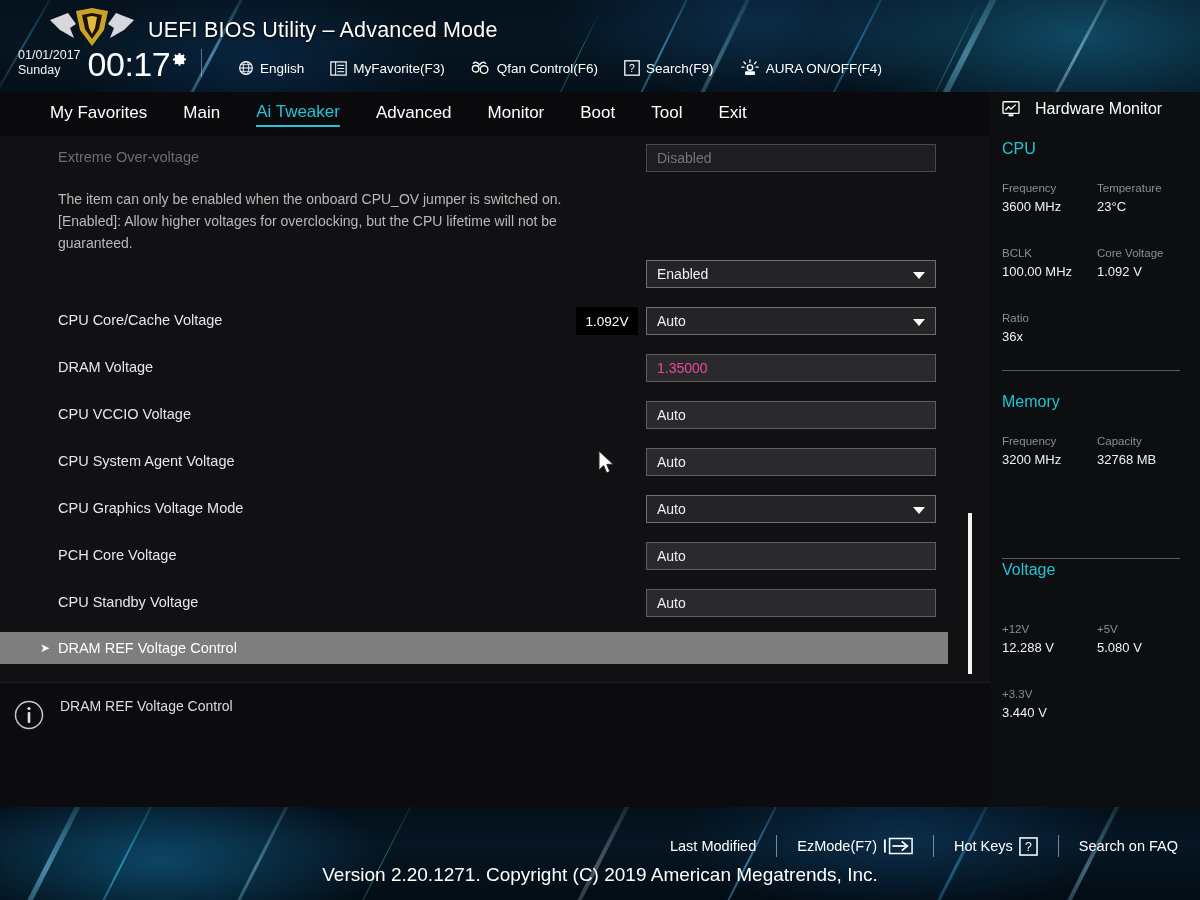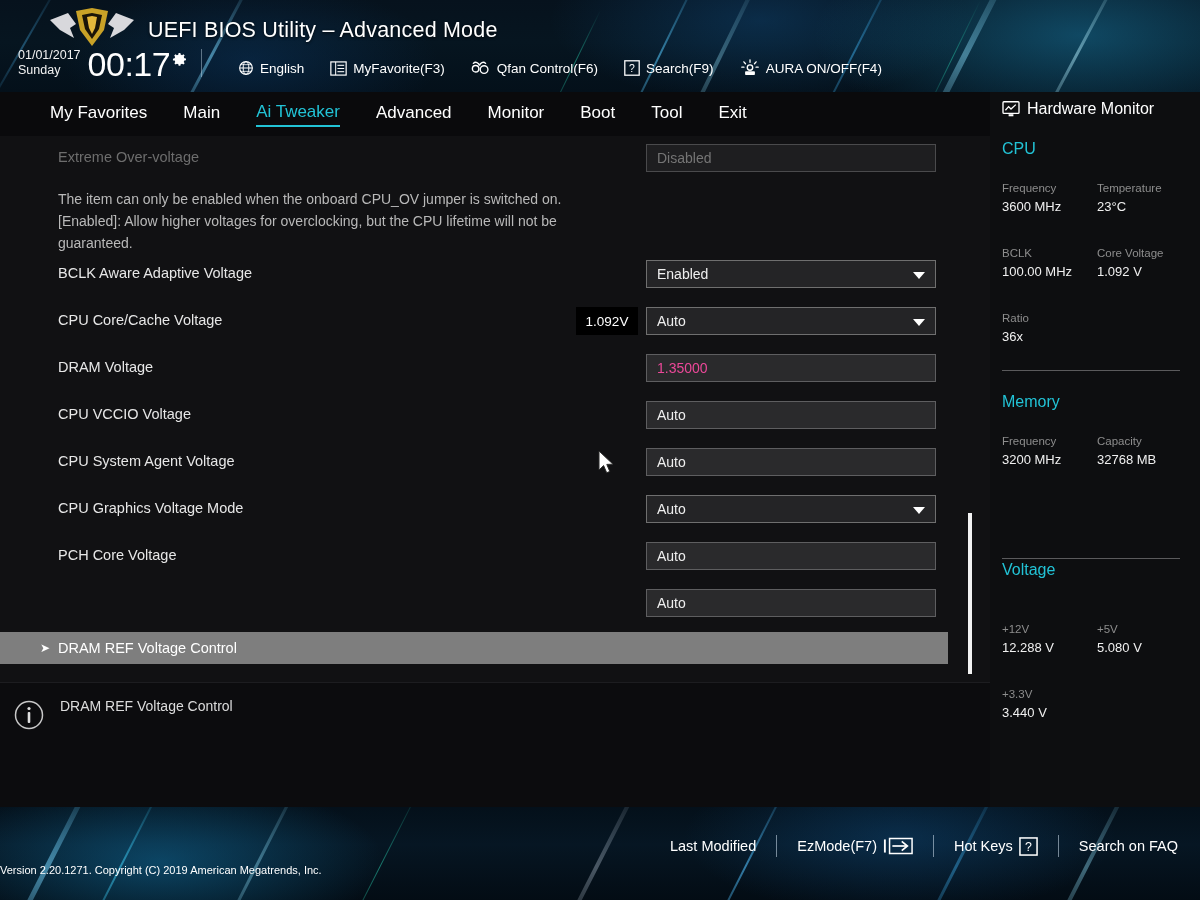--- a/index.html
+++ b/index.html
@@ -86,33 +86,33 @@
   #scroll-track { position:absolute; left:968px; top:140px; width:4px; height:534px; background:#111113; }
   #scroll-thumb { position:absolute; left:968px; top:513px; width:4px; height:161px; background:#f2f2f2; }
 
   
   #infobar { position:absolute; left:0; top:682px; width:990px; height:125px; background:#0c0c0e; border-top:1px solid #1d1d20; }
   #info-icon { position:absolute; left:14px; top:700px; width:30px; height:30px; }
   #info-text { position:absolute; left:60px; top:698px; font-size:14px; color:#dcdcdc; }
 
   
   #sidebar { position:absolute; left:990px; top:92px; width:210px; height:715px; background:#0d0e10; overflow:hidden; }
-  #sb-title { position:absolute; left:12px; top:8px; display:flex; align-items:center; gap:7px; font-size:16px; color:#ffffff; }
+  #sb-title { position:absolute; left:12px; top:8px; display:flex; align-items:center; gap:15px; font-size:16px; color:#ffffff; }
   .sb-head { position:absolute; left:12px; font-size:16px; color:#22c3d6; }
   .sb-cell { position:absolute; }
   .sb-key { font-size:11.5px; color:#8d8d8d; line-height:17px; }
   .sb-val { font-size:13px; color:#f0f0f0; line-height:19px; }
   .sb-rule { position:absolute; left:12px; width:178px; height:1px; background:#5a5a5c; }
 
   
   #footer { position:absolute; left:0; top:807px; width:1200px; height:93px; overflow:hidden; }
   #foot-links { position:absolute; right:22px; top:28px; display:flex; align-items:center; }
   .foot-link { font-size:14.5px; color:#ffffff; display:flex; align-items:center; gap:6px; cursor:pointer; white-space:nowrap; }
   .foot-sep { width:1px; height:22px; background:rgba(210,225,240,.55); margin:0 20px; }
-  #version { position:absolute; left:0; right:0; top:864px; font-size:11px; color:#ffffff; }
+  #version { position:absolute; left:0; right:0; top:864px; text-align:center; font-size:19px; color:#ffffff; }
 
   
   #cursor { position:absolute; left:598px; top:450px; width:18px; height:26px; pointer-events:none; }
 </style>
 </head>
 <body>
 
 <div id="app">
 
   <div id="header">
@@ -226,23 +226,20 @@
       <div class="row-label dim">Extreme Over-voltage</div>
     </div>
     <div class="field disabled" style="top:8px;">Disabled</div>
 
     <div class="desc" style="top:52px;">
       <div>The item can only be enabled when the onboard CPU_OV jumper is switched on.</div>
       <div>[Enabled]: Allow higher voltages for overclocking, but the CPU lifetime will not be</div>
       <div>guaranteed.</div>
     </div>
 
-    <div class="row" style="top:124px;height:26px;">
-      <div class="row-label">BCLK Aware Adaptive Voltage</div>
-    </div>
     <div class="field" style="top:124px;">
       <span>Enabled</span>
       <span class="caret"></span>
     </div>
 
     <div class="row" style="top:171px;height:26px;">
       <div class="row-label">CPU Core/Cache Voltage</div>
     </div>
     <div class="volt-badge" style="top:171px;">1.092V</div>
     <div class="field" style="top:171px;">
@@ -271,20 +268,23 @@
     <div class="field" style="top:359px;">
       <span>Auto</span>
       <span class="caret"></span>
     </div>
 
     <div class="row" style="top:406px;height:26px;">
       <div class="row-label">PCH Core Voltage</div>
     </div>
     <div class="field flat" style="top:406px;">Auto</div>
 
+    <div class="row" style="top:453px;height:26px;">
+      <div class="row-label">CPU Standby Voltage</div>
+    </div>
     <div class="field flat" style="top:453px;">Auto</div>
 
     <div class="row-selected" style="top:496px;">
       <span class="sel-arrow">➤</span>
       <div class="row-label">DRAM REF Voltage Control</div>
     </div>
   </div>
 
   <div id="scroll-track"></div>
   <div id="scroll-thumb"></div>

